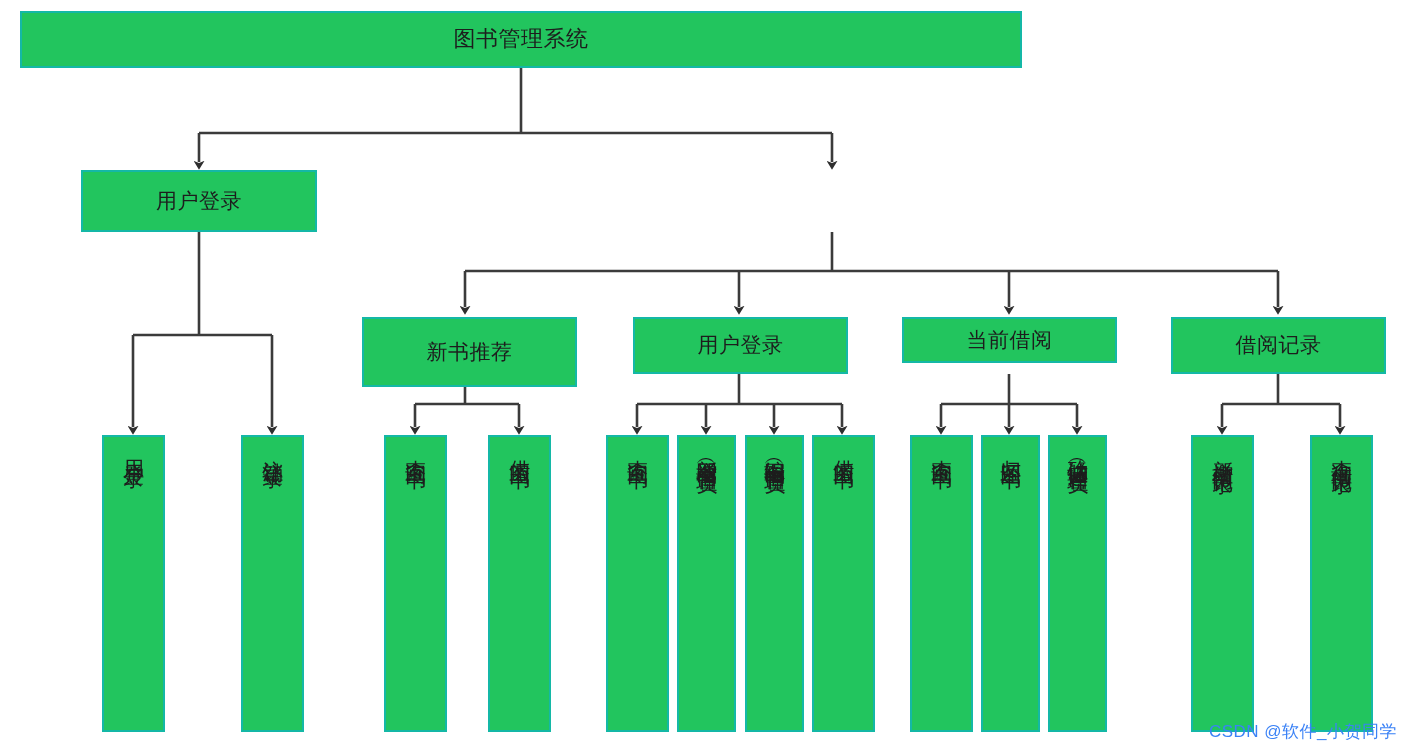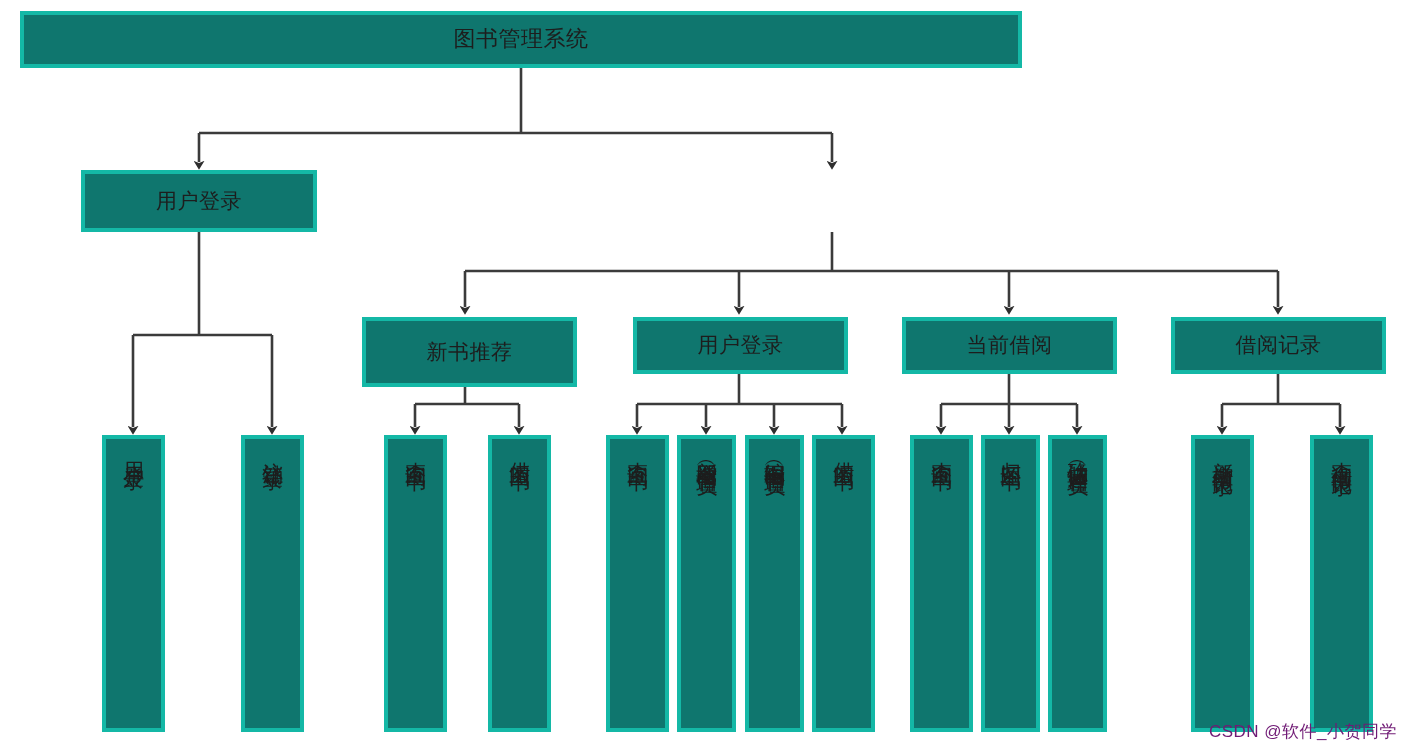--- a/index.html
+++ b/index.html
@@ -25,22 +25,22 @@
     left: 0;
     top: 0;
     width: 1405px;
     height: 747px;
     pointer-events: none;
   }
   
   .node {
     position: absolute;
     box-sizing: border-box;
-    background: #0f766e;
-    border: 4px solid #14b8a6;
+    background: #22c55e;
+    border: 2px solid #14b8a6;
     display: flex;
     align-items: center;
     justify-content: center;
     z-index: 2;
   }
   .node .label {
     font-size: 21px;
     line-height: 1.28;
     letter-spacing: 0.5px;
     color: #1d1d1d;
@@ -69,21 +69,21 @@
   }
   
   .node.leaf.tall .label { letter-spacing: 2px; }
 
   
   #watermark {
     position: absolute;
     right: 8px;
     bottom: 4px;
     font-size: 17px;
-    color: #701a75;
+    color: #3b82f6;
     letter-spacing: 0.5px;
     z-index: 3;
     white-space: nowrap;
     margin-left: 40px;
   }
 </style>
 </head>
 <body>
 
 <div id="canvas">
@@ -148,21 +148,21 @@
   <div class="node hbox" style="left:81px; top:170px; width:236px; height:62px;">
     <span class="label">用户登录</span>
   </div>
 
   <div class="node hbox" style="left:362px; top:317px; width:215px; height:70px;">
     <span class="label">新书推荐</span>
   </div>
   <div class="node hbox" style="left:633px; top:317px; width:215px; height:57px;">
     <span class="label">用户登录</span>
   </div>
-  <div class="node hbox" style="left:902px; top:317px; width:215px; height:57px;">
+  <div class="node hbox" style="left:902px; top:317px; width:215px; height:46px;">
     <span class="label">当前借阅</span>
   </div>
   <div class="node hbox" style="left:1171px; top:317px; width:215px; height:57px;">
     <span class="label">借阅记录</span>
   </div>
 
   <div class="node leaf" style="left:102px; top:435px; width:63px; height:297px;">
     <span class="label">用户登录</span>
   </div>
   <div class="node leaf" style="left:241px; top:435px; width:63px; height:297px;">

